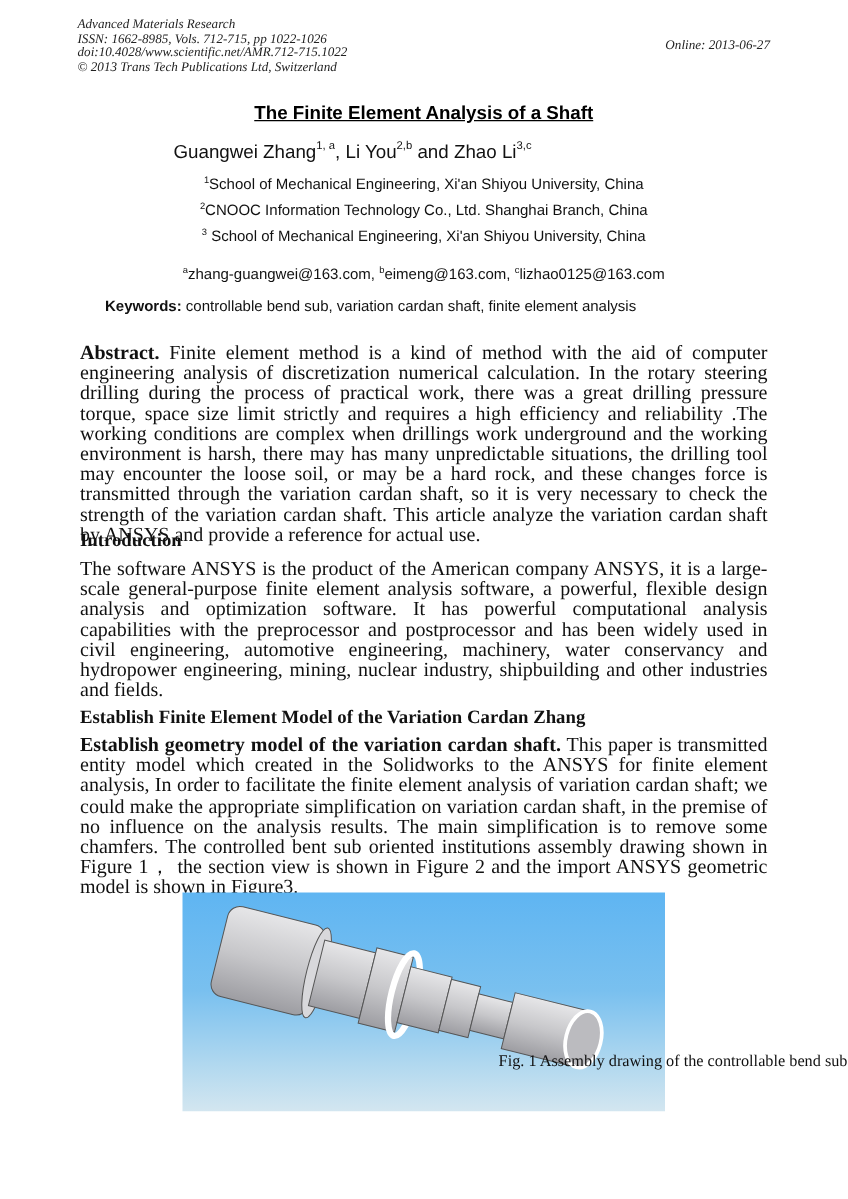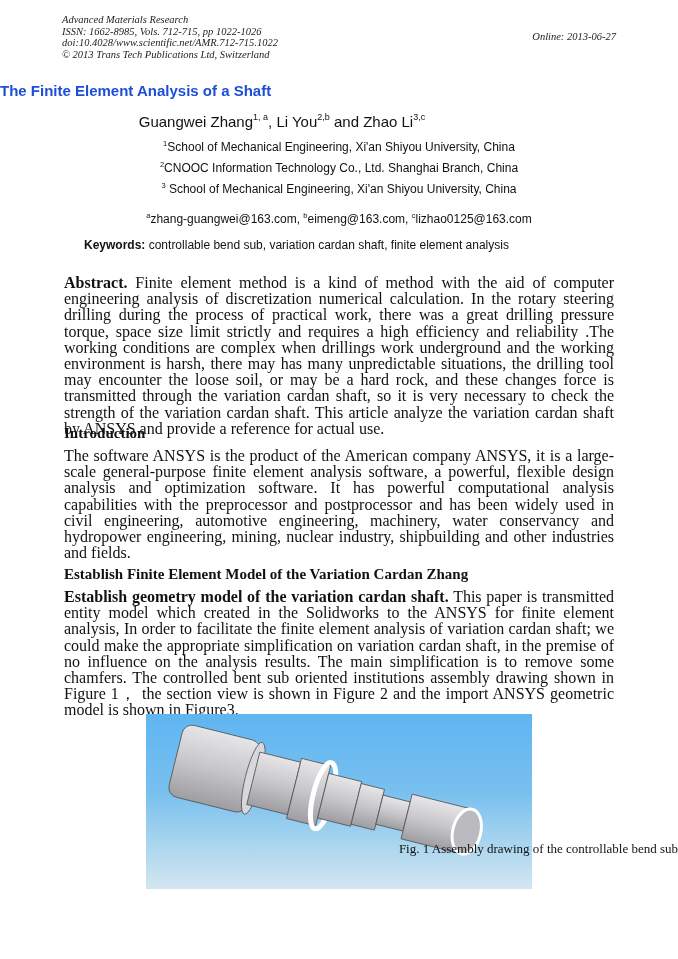--- a/index.html
+++ b/index.html
@@ -1,19 +1,19 @@
 <!DOCTYPE html>
 <html><head>
 <meta charset="utf-8">
 <style>
   html, body { margin: 0; padding: 0; background: #ffffff; }
   body { width: 678px; height: 959px; position: relative; overflow: hidden; font-family: "Liberation Serif", serif; color: #111; }
   .hdr { position: absolute; left: 62px; top: 14px; font-style: italic; font-size: 10.5px; line-height: 11.5px; color: #222; }
   .online { position: absolute; right: 62px; top: 14px; font-style: italic; font-size: 10.5px; color: #222; margin-top: 17px; }
-  .title { position: absolute; left: 0; width: 678px; top: 82px; font-family: "Liberation Sans", sans-serif; font-weight: bold; font-size: 15px; color: #1d4ed8; }
+  .title { position: absolute; left: 0; width: 678px; top: 82px; text-align: center; font-family: "Liberation Sans", sans-serif; font-weight: bold; font-size: 15px; color: #000000; text-decoration: underline; }
   .authors { position: absolute; left: 0; width: 564px; top: 113px; text-align: center; font-family: "Liberation Sans", sans-serif; font-size: 15px; color: #111; }
   .authors sup { font-size: 9px; vertical-align: 7px; line-height: 0; }
   .aff { position: absolute; left: 0; width: 678px; text-align: center; font-family: "Liberation Sans", sans-serif; font-size: 12px; color: #111; }
   .aff sup { font-size: 7.5px; vertical-align: 5px; line-height: 0; }
   .kw { position: absolute; left: 64px; top: 238px; font-family: "Liberation Sans", sans-serif; font-size: 12px; padding-left: 20px; }
   .kw b { font-weight: bold; }
   .para { position: absolute; left: 64px; width: 550px; font-size: 16px; line-height: 16.2px; text-align: justify; }
   .para b { font-weight: bold; }
   .sec { position: absolute; left: 64px; font-size: 15px; font-weight: bold; }
   .figure { position: absolute; left: 146px; top: 714px; width: 386px; height: 175px; background: linear-gradient(180deg, #5fb5f2 0%, #79c0ef 45%, #b3d9ef 80%, #d3e6f0 100%); overflow: hidden; }

